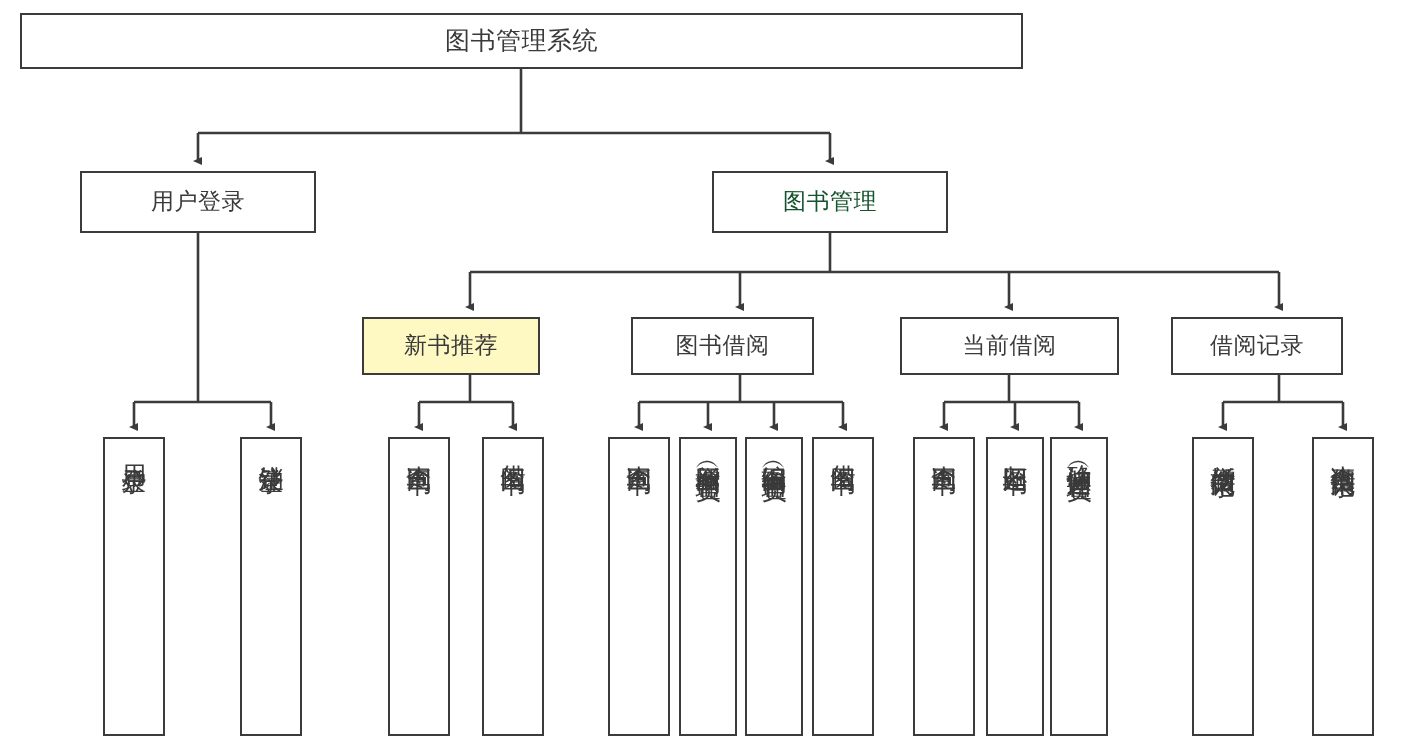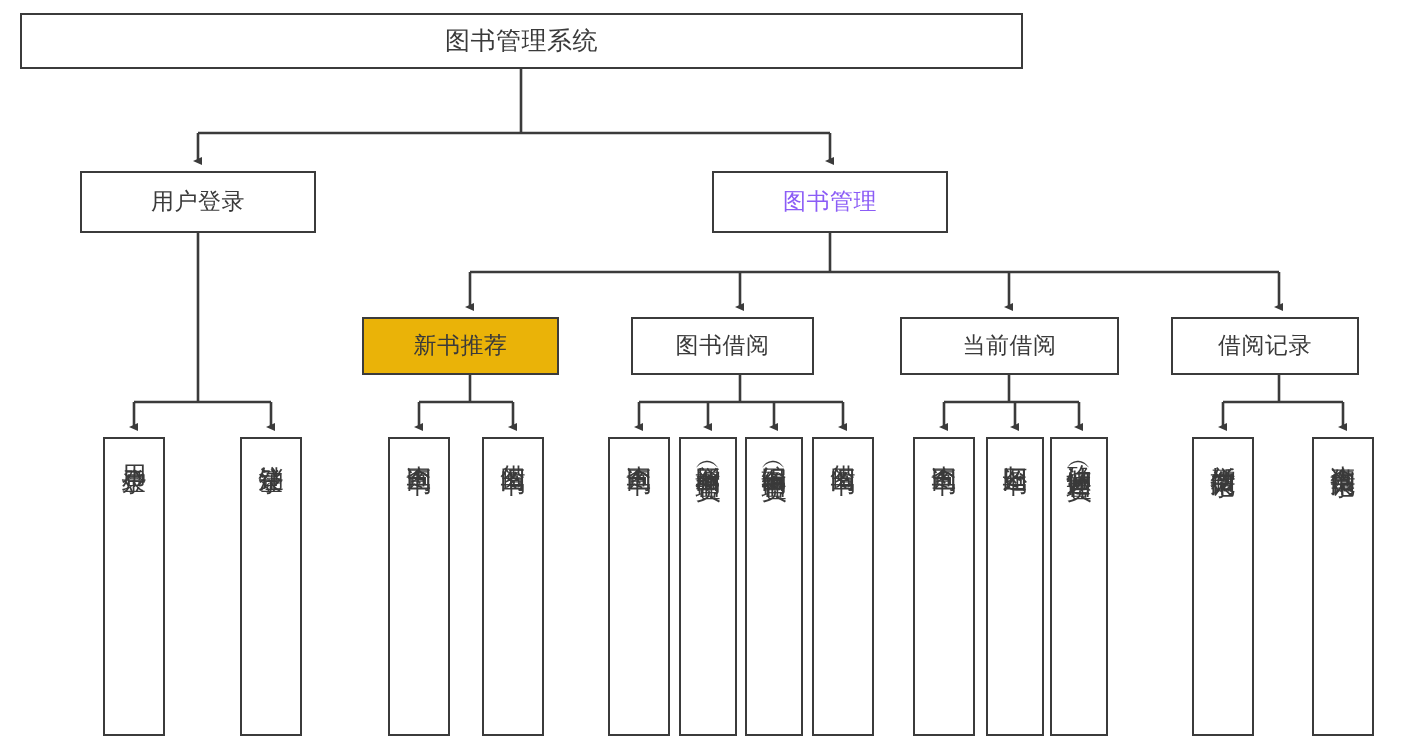--- a/index.html
+++ b/index.html
@@ -123,34 +123,34 @@
     </g>
   </svg>
 
   <div class="node root horiz" style="left: 20px; top: 13px; width: 1003px; height: 56px; border-color: rgb(59, 59, 59); background: rgb(255, 255, 255); color: rgb(58, 58, 58);">
     <span class="label">图书管理系统</span>
   </div>
 
   <div class="node horiz" style="left: 80px; top: 171px; width: 236px; height: 62px; border-color: rgb(59, 59, 59); background: rgb(255, 255, 255); color: rgb(58, 58, 58);">
     <span class="label">用户登录</span>
   </div>
-  <div class="node horiz" style="left: 712px; top: 171px; width: 236px; height: 62px; border-color: rgb(59, 59, 59); background: rgb(255, 255, 255); color: #8b5cf6;">
+  <div class="node horiz" style="left: 712px; top: 171px; width: 236px; height: 62px; border-color: rgb(59, 59, 59); background: rgb(255, 255, 255); color: #14532d;">
     <span class="label">图书管理</span>
   </div>
 
-  <div class="node horiz" style="left: 362px; top: 317px; width: 197px; height: 58px; border-color: rgb(59, 59, 59); background: #eab308; color: rgb(58, 58, 58);">
+  <div class="node horiz" style="left: 362px; top: 317px; width: 178px; height: 58px; border-color: rgb(59, 59, 59); background: #fef9c3; color: rgb(58, 58, 58);">
     <span class="label">新书推荐</span>
   </div>
   <div class="node horiz" style="left: 631px; top: 317px; width: 183px; height: 58px; border-color: rgb(59, 59, 59); background: rgb(255, 255, 255); color: rgb(58, 58, 58);">
     <span class="label">图书借阅</span>
   </div>
   <div class="node horiz" style="left: 900px; top: 317px; width: 219px; height: 58px; border-color: rgb(59, 59, 59); background: rgb(255, 255, 255); color: rgb(58, 58, 58); justify-content: center;">
     <span class="label">当前借阅</span>
   </div>
-  <div class="node horiz" style="left: 1171px; top: 317px; width: 188px; height: 58px; border-color: rgb(59, 59, 59); background: rgb(255, 255, 255); color: rgb(58, 58, 58);">
+  <div class="node horiz" style="left: 1171px; top: 317px; width: 172px; height: 58px; border-color: rgb(59, 59, 59); background: rgb(255, 255, 255); color: rgb(58, 58, 58);">
     <span class="label">借阅记录</span>
   </div>
 
   <div class="node vert" style="left: 103px; top: 437px; width: 62px; height: 299px; border-color: rgb(59, 59, 59); background: rgb(255, 255, 255); color: rgb(58, 58, 58);">
     <span class="label">用户登录</span>
   </div>
   <div class="node vert" style="left: 240px; top: 437px; width: 62px; height: 299px; border-color: rgb(59, 59, 59); background: rgb(255, 255, 255); color: rgb(58, 58, 58);">
     <span class="label">注销登录</span>
   </div>
   <div class="node vert" style="left: 388px; top: 437px; width: 62px; height: 299px; border-color: rgb(59, 59, 59); background: rgb(255, 255, 255); color: rgb(58, 58, 58);">

